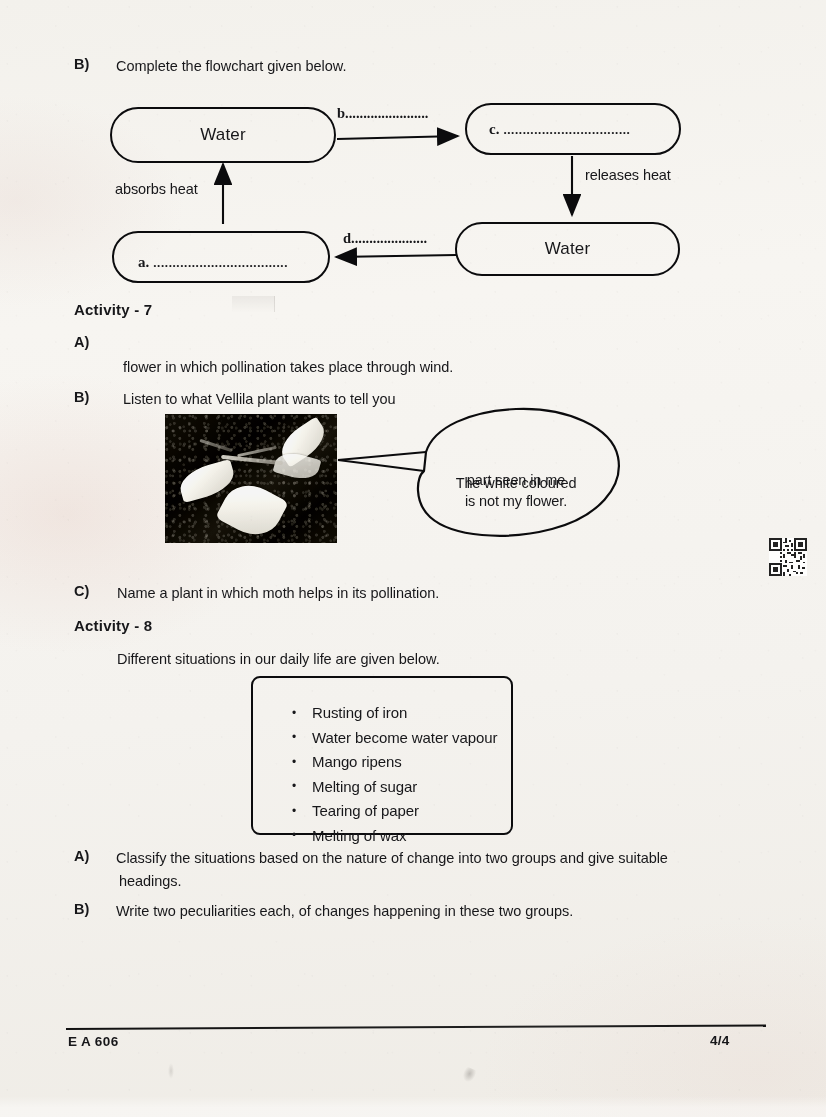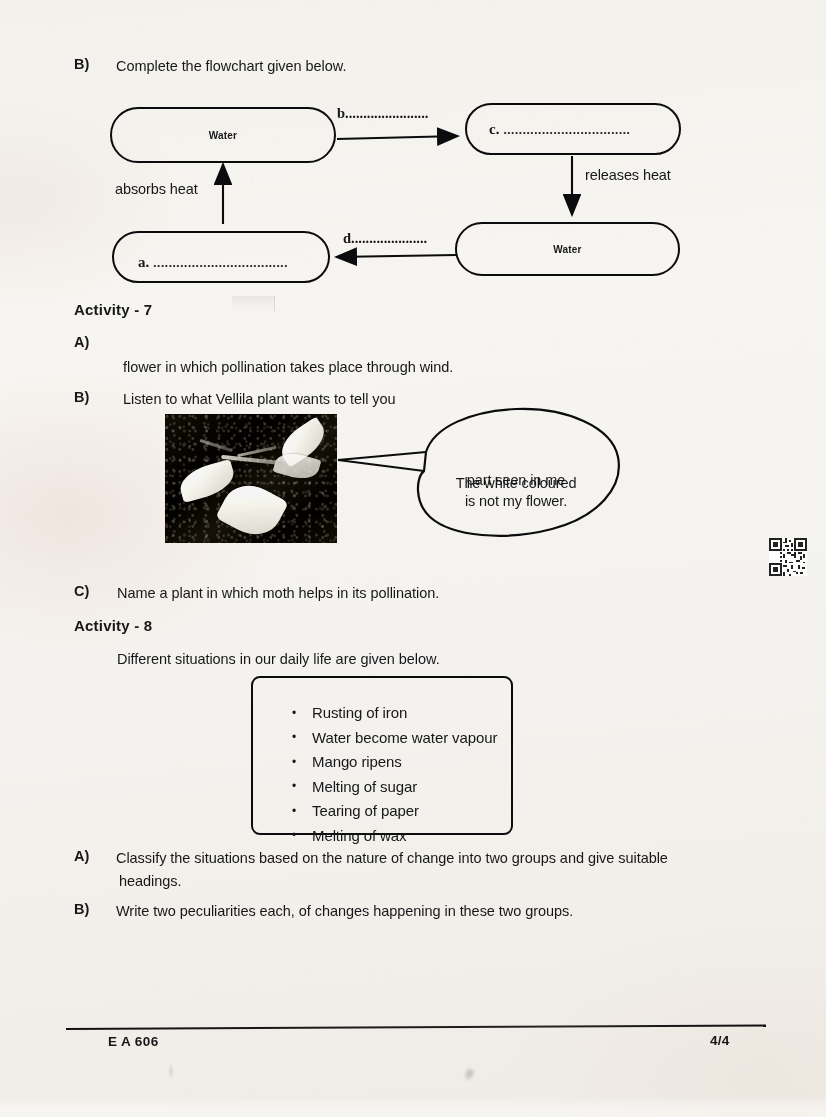--- a/index.html
+++ b/index.html
@@ -63,23 +63,22 @@
     border: 2.2px solid #0b0b0d;
     border-radius: 999px;
     background: transparent;
     display: flex;
     align-items: center;
     box-sizing: border-box;
   }
   .stadium .centered {
     width: 100%;
     text-align: center;
-    font-size: 10px;
+    font-size: 17px;
     letter-spacing: 0.2px;
-    font-weight: bold;
   }
   .blank-line {
     font-family: "Liberation Serif", serif;
     font-size: 15px;
     font-weight: 700;
     white-space: nowrap;
     display: inline-block;
   }
   .blank-line .dots {
     font-weight: 700;
@@ -186,21 +185,20 @@
     transform: rotate(-0.28deg);
     transform-origin: left center;
   }
   .footer-left {
     position: absolute;
     left: 68px;
     top: 1034px;
     font-size: 13.5px;
     font-weight: 700;
     letter-spacing: 0.4px;
-    margin-left: 40px;
   }
   .footer-right {
     position: absolute;
     left: 710px;
     top: 1033px;
     font-size: 13.5px;
     font-weight: 700;
     letter-spacing: 0.2px;
   }
 

